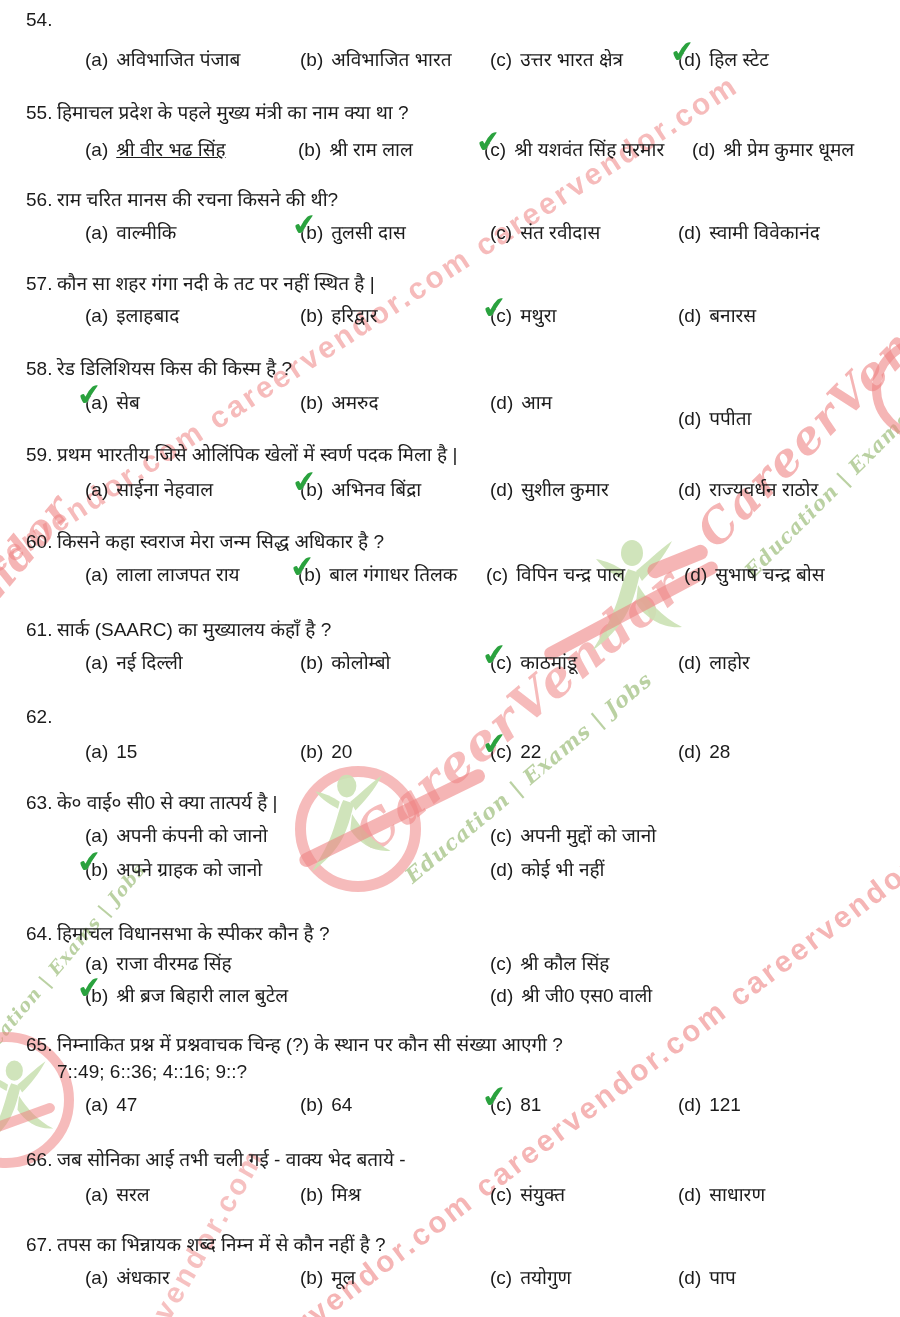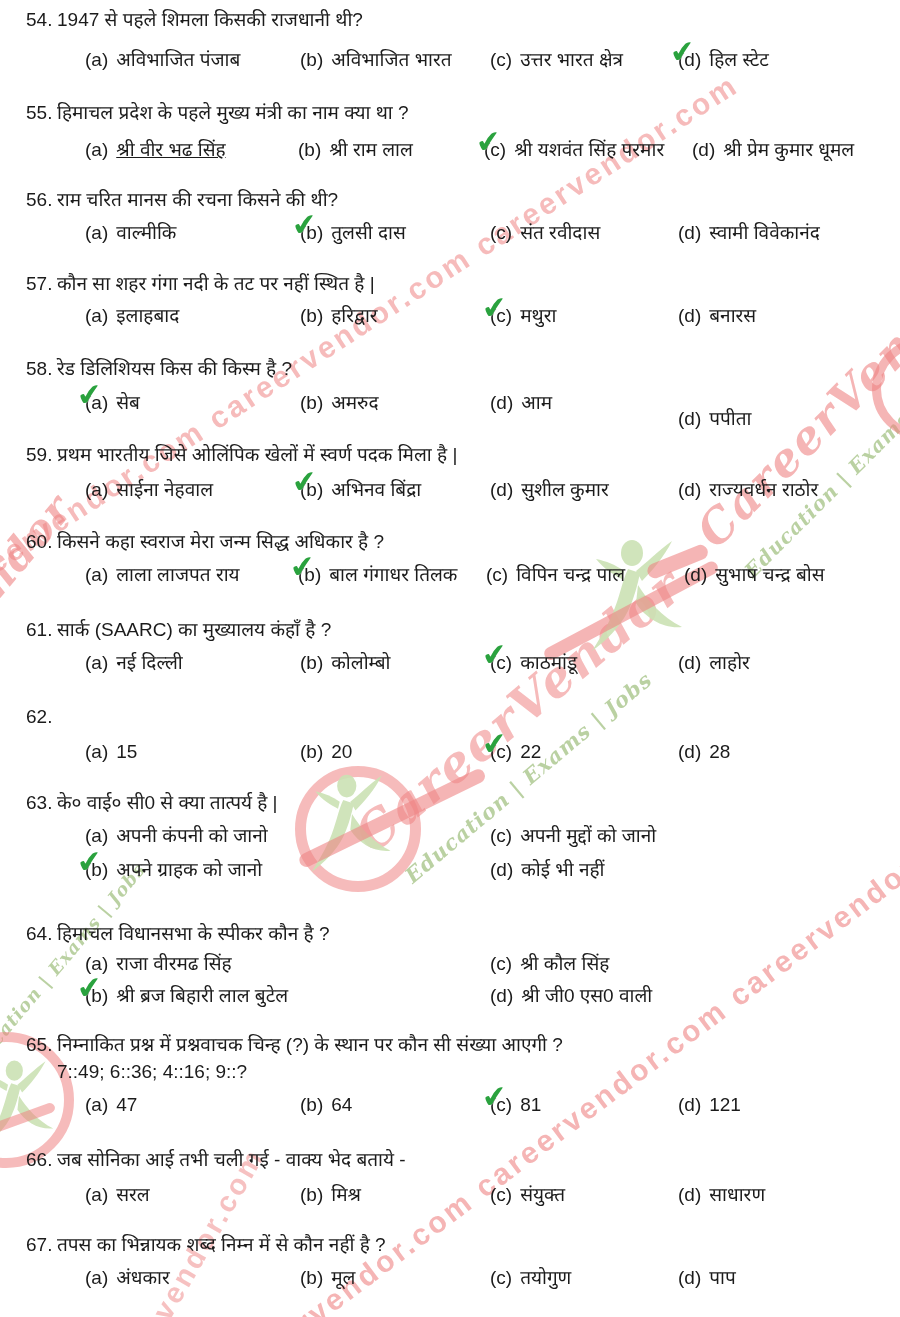--- a/index.html
+++ b/index.html
@@ -74,21 +74,20 @@
             <path d="M50 48 C60 64 74 80 94 90 C76 92 58 82 48 66 Z"></path>
           </g>
         </svg></div>
       <div class="wm-swoosh" style="left: 545px; top: 650px; width: 195px; height: 13px; background: rgb(239, 132, 132); opacity: 0.6; transform: rotate(-28deg);"></div>
       <div class="wm-swoosh" style="left: 648px; top: 566px; width: 64px; height: 15px; background: rgb(239, 132, 132); opacity: 0.6; transform: rotate(-22deg);"></div>
       <div class="wm-swoosh" style="left: 300px; top: 856px; width: 205px; height: 14px; background: rgb(239, 132, 132); opacity: 0.6; transform: rotate(-26deg);"></div>
       <div class="wm-swoosh" style="left: -30px; top: 1132px; width: 90px; height: 10px; background: rgb(239, 132, 132); opacity: 0.55; transform: rotate(-20deg);"></div>
     </div>
   <div class="layer" id="questions">
       <span class="q-num" style="left: 26px; top: 8px;">54.</span>
-      <span class="q-text" style="left: 57px; top: 8px;">1947 से पहले शिमला किसकी राजधानी थी?</span>
       <span class="opt" style="left: 85px; top: 48px;"><span class="opt-letter">(a)</span><span class="opt-text">अविभाजित पंजाब</span></span>
       <span class="opt" style="left: 300px; top: 48px;"><span class="opt-letter">(b)</span><span class="opt-text">अविभाजित भारत</span></span>
       <span class="opt" style="left: 490px; top: 48px;"><span class="opt-letter">(c)</span><span class="opt-text">उत्तर भारत क्षेत्र</span></span>
       <span class="opt" style="left: 678px; top: 48px;"><span class="opt-letter">(d)<span class="check-mark" style="color: rgb(42, 162, 62);">✔</span></span><span class="opt-text">हिल स्टेट</span></span>
       <span class="q-num" style="left: 26px; top: 101px;">55.</span>
       <span class="q-text" style="left: 57px; top: 101px;">हिमाचल प्रदेश के पहले मुख्य मंत्री का नाम क्या था ?</span>
       <span class="opt" style="left: 85px; top: 138px; text-decoration: underline;"><span class="opt-letter">(a)</span><span class="opt-text">श्री वीर भढ सिंह</span></span>
       <span class="opt" style="left: 298px; top: 138px;"><span class="opt-letter">(b)</span><span class="opt-text">श्री राम लाल</span></span>
       <span class="opt" style="left: 484px; top: 138px;"><span class="opt-letter">(c)<span class="check-mark" style="color: rgb(42, 162, 62);">✔</span></span><span class="opt-text">श्री यशवंत सिंह परमार</span></span>
       <span class="opt" style="left: 692px; top: 138px;"><span class="opt-letter">(d)</span><span class="opt-text">श्री प्रेम कुमार धूमल</span></span>

